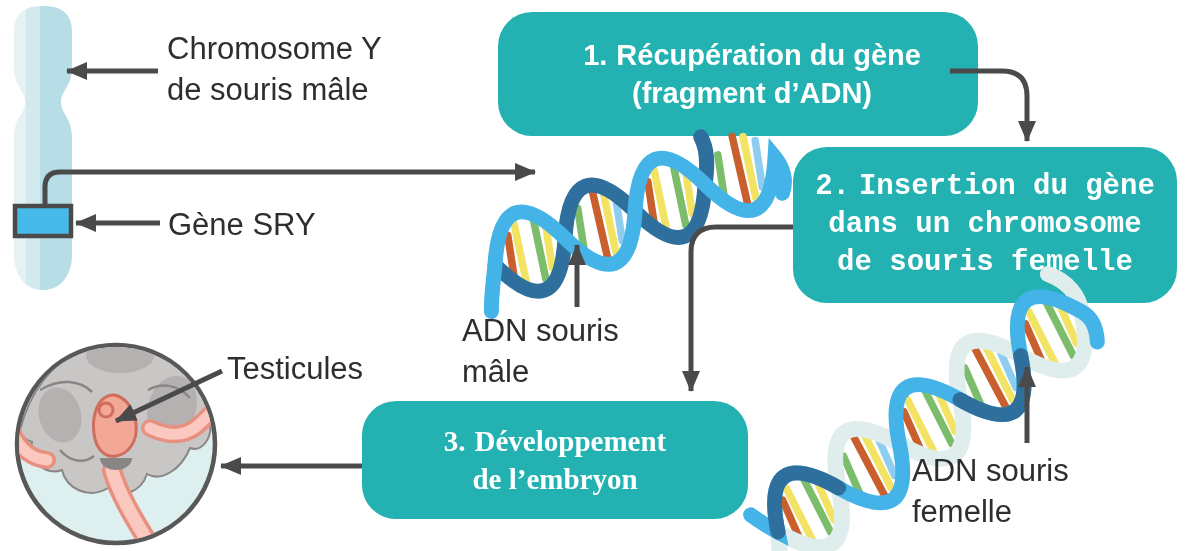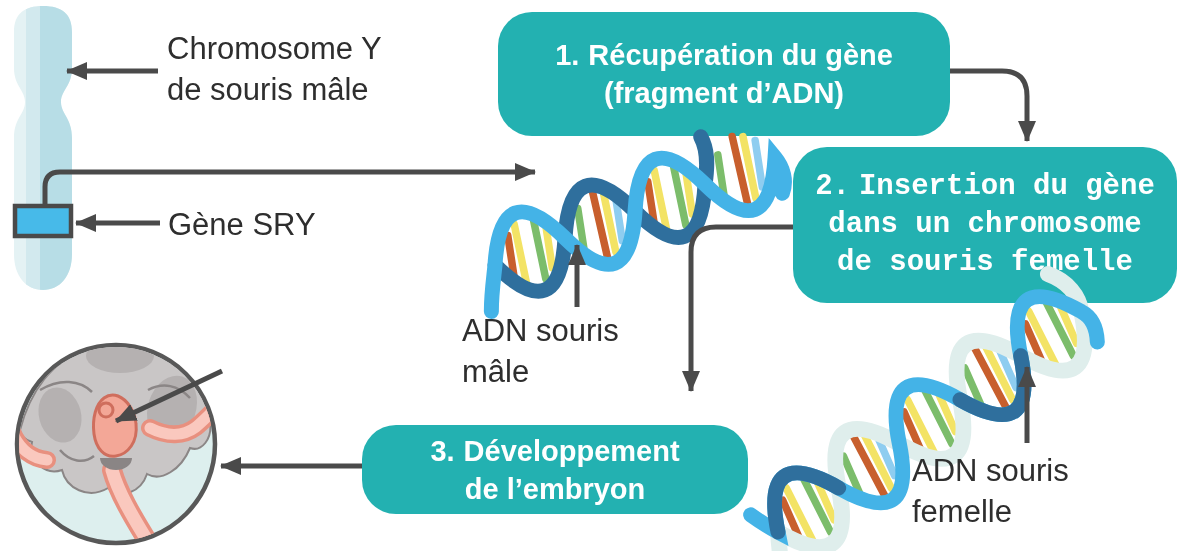--- a/index.html
+++ b/index.html
@@ -14,47 +14,48 @@
   .step-label{font-weight:600;white-space:pre-line;}
   .diagram-label{position:absolute;color:#2e2e2e;font-size:31px;line-height:41px;
                  z-index:3;white-space:pre-line;}
   .center{text-align:left;}
 </style>
 </head>
 <body>
 
 <div class="diagram">
 
-  <div class="step-box" style="left:498px;top:12px;width:452px;height:124px;">
+  <div class="step-box" style="left:498px;top:12px;width:452px;height:124px;padding-left:28px;">
     <div class="step-text">
       <span class="step-num">1.</span><span class="step-label">Récupération du gène
 (fragment d’ADN)</span>
     </div>
   </div>
 
   <div class="step-box" style="left:793px;top:147px;width:384px;height:156px;font-family:Liberation Mono, monospace;">
     <div class="step-text">
       <span class="step-num">2.</span><span class="step-label">Insertion du gène
 dans un chromosome
 de souris femelle</span>
     </div>
   </div>
 
-  <div class="step-box" style="left:362px;top:425px;width:386px;height:89px;">
+  <div class="step-box" style="left:362px;top:401px;width:386px;height:118px;font-family:Liberation Serif, serif;">
     <div class="step-text">
       <span class="step-num">3.</span><span class="step-label">Développement
 de l’embryon</span>
     </div>
   </div>
 
   <div class="diagram-label" style="left:168px;top:204px;">Gène SRY</div>
   <div class="diagram-label" style="left:167px;top:28px;">Chromosome Y
 de souris mâle</div>
   <div class="diagram-label center" style="left:462px;top:310px;width:230px;">ADN souris
 mâle</div>
+  <div class="diagram-label" style="left:227px;top:348px;">Testicules</div>
   <div class="diagram-label center" style="left:912px;top:450px;width:230px;">ADN souris
 femelle</div>
 
   <svg class="art" width="1185" height="551" viewBox="0 0 1185 551">
     <defs>
       <marker id="ah" markerUnits="userSpaceOnUse" markerWidth="24" markerHeight="20" refX="20" refY="9" orient="auto">
         <path d="M0,0 L21,9 L0,18 Z" fill="#4a4a4a"></path>
       </marker>
       <g id="rungsA" stroke-linecap="round" stroke-width="7.5" fill="none">
         <path d="M-15,-23 L-25,23" stroke="#c85f2d"></path>

